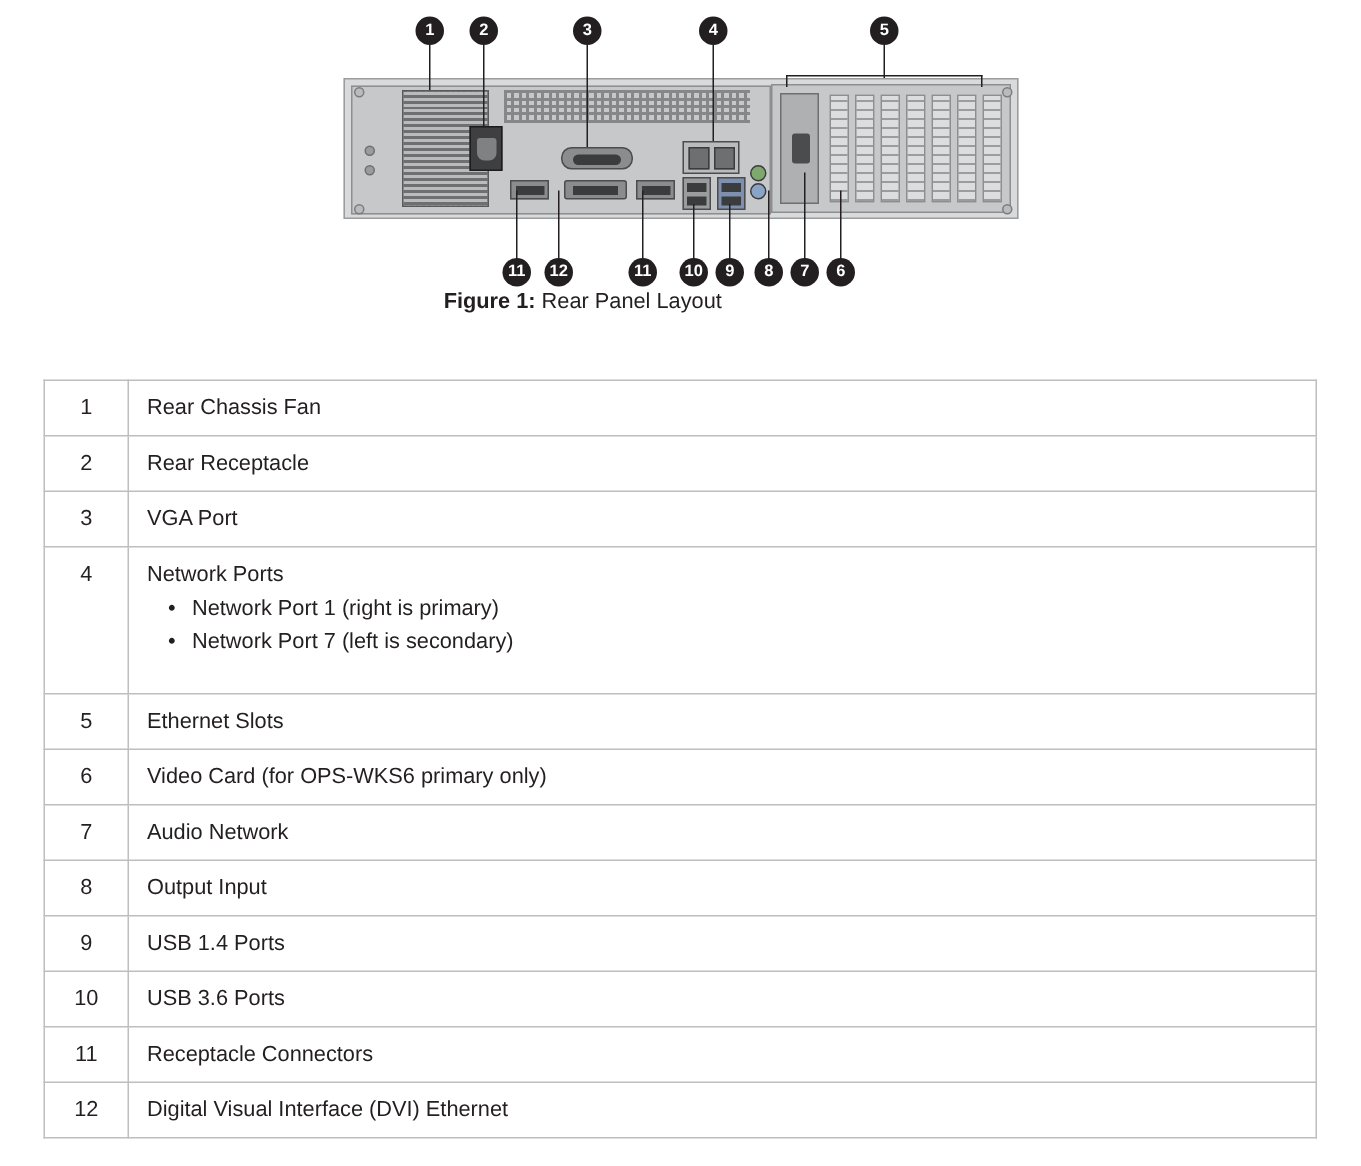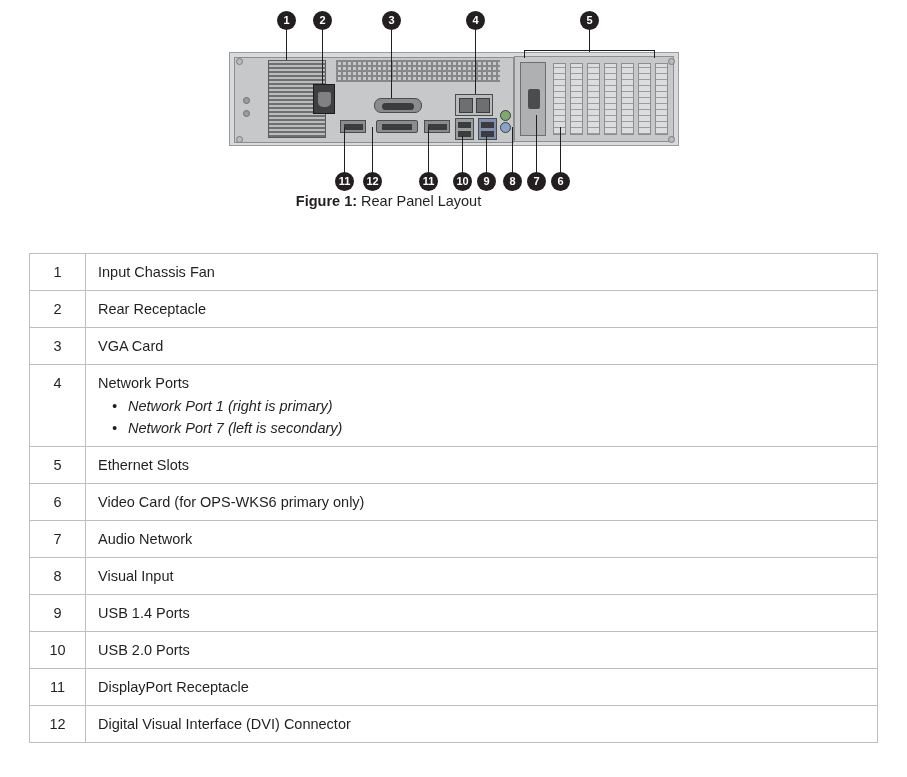--- a/index.html
+++ b/index.html
@@ -318,24 +318,23 @@
   }
   td.num {
     width: 55px;
     text-align: center;
     padding-left: 0;
   }
   td.desc {
     padding-left: 12px;
   }
   ul.sublist {
-    margin: 7px 0 0 0;
+    margin: 7px 0 16px 0;
     padding-left: 30px;
     list-style: none;
-    font-style: italic;
   }
   ul.sublist li {
     position: relative;
     padding-left: 0;
     margin-bottom: 6px;
     font-size: 14.5px;
   }
   ul.sublist li:last-child { margin-bottom: 0; }
   ul.sublist li:before {
     content: "\2022";
@@ -434,29 +433,29 @@
   <div id="figure-caption">
     <span class="figlabel">Figure 1:</span><span> Rear Panel Layout</span>
   </div>
 </div>
 
 <div id="legend-table-wrap">
   <table>
     <tbody id="legend-body">
         <tr>
           <td class="num">1</td>
-          <td class="desc"><span>Input Chassis Fan</span></td>
+          <td class="desc"><span>Rear Chassis Fan</span></td>
         </tr>
         <tr>
           <td class="num">2</td>
           <td class="desc"><span>Rear Receptacle</span></td>
         </tr>
         <tr>
           <td class="num">3</td>
-          <td class="desc"><span>VGA Card</span></td>
+          <td class="desc"><span>VGA Port</span></td>
         </tr>
         <tr>
           <td class="num">4</td>
           <td class="desc"><span>Network Ports</span><ul class="sublist">
               <li>Network Port 1 (right is primary)</li>
               <li>Network Port 7 (left is secondary)</li>
             </ul></td>
         </tr>
         <tr>
           <td class="num">5</td>
@@ -465,33 +464,33 @@
         <tr>
           <td class="num">6</td>
           <td class="desc"><span>Video Card (for OPS-WKS6 primary only)</span></td>
         </tr>
         <tr>
           <td class="num">7</td>
           <td class="desc"><span>Audio Network</span></td>
         </tr>
         <tr>
           <td class="num">8</td>
-          <td class="desc"><span>Visual Input</span></td>
+          <td class="desc"><span>Output Input</span></td>
         </tr>
         <tr>
           <td class="num">9</td>
           <td class="desc"><span>USB 1.4 Ports</span></td>
         </tr>
         <tr>
           <td class="num">10</td>
-          <td class="desc"><span>USB 2.0 Ports</span></td>
+          <td class="desc"><span>USB 3.6 Ports</span></td>
         </tr>
         <tr>
           <td class="num">11</td>
-          <td class="desc"><span>DisplayPort Receptacle</span></td>
+          <td class="desc"><span>Receptacle Connectors</span></td>
         </tr>
         <tr>
           <td class="num">12</td>
-          <td class="desc"><span>Digital Visual Interface (DVI) Connector</span></td>
+          <td class="desc"><span>Digital Visual Interface (DVI) Ethernet</span></td>
         </tr>
       </tbody>
   </table>
 </div>
 
 </body></html>

